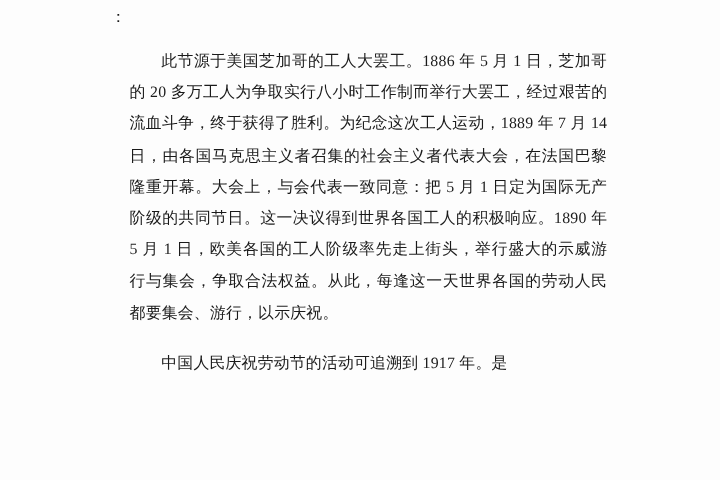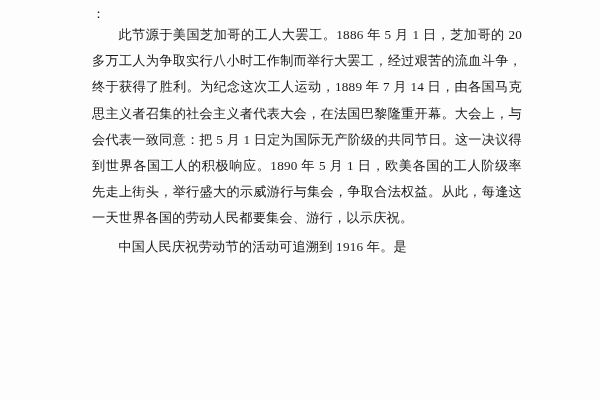--- a/index.html
+++ b/index.html
@@ -30,29 +30,29 @@
   }
   .body-text {
     font-size: 13.2px;
     line-height: 26.2px;
     text-align: justify;
     text-justify: inter-ideograph;
     letter-spacing: 0.2px;
     word-break: break-all;
   }
   .para {
-    margin: 0;
+    margin: 16px;
     text-indent: 2em;
   }
   .para + .para {
     margin-top: 2px;
   }
 </style>
 </head>
 <body>
 
 <div class="page">
   <div class="colon-line">：</div>
   <div class="body-text">
     <p class="para">此节源于美国芝加哥的工人大罢工。1886 年 5 月 1 日，芝加哥的 20 多万工人为争取实行八小时工作制而举行大罢工，经过艰苦的流血斗争，终于获得了胜利。为纪念这次工人运动，1889 年 7 月 14 日，由各国马克思主义者召集的社会主义者代表大会，在法国巴黎隆重开幕。大会上，与会代表一致同意：把 5 月 1 日定为国际无产阶级的共同节日。这一决议得到世界各国工人的积极响应。1890 年 5 月 1 日，欧美各国的工人阶级率先走上街头，举行盛大的示威游行与集会，争取合法权益。从此，每逢这一天世界各国的劳动人民都要集会、游行，以示庆祝。</p>
-    <p class="para">中国人民庆祝劳动节的活动可追溯到 1916 年。是</p>
+    <p class="para">中国人民庆祝劳动节的活动可追溯到 1917 年。是</p>
   </div>
 </div>
 
 </body></html>

